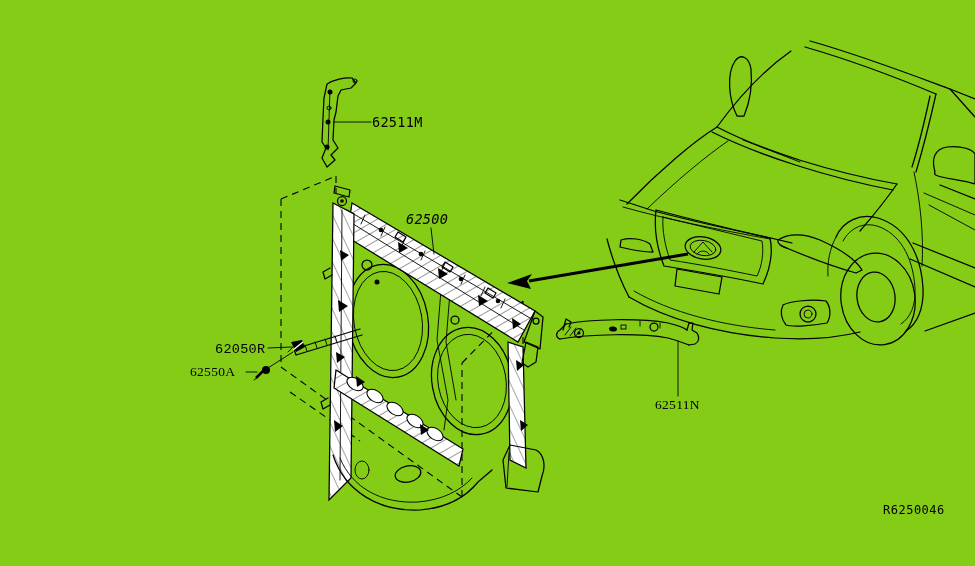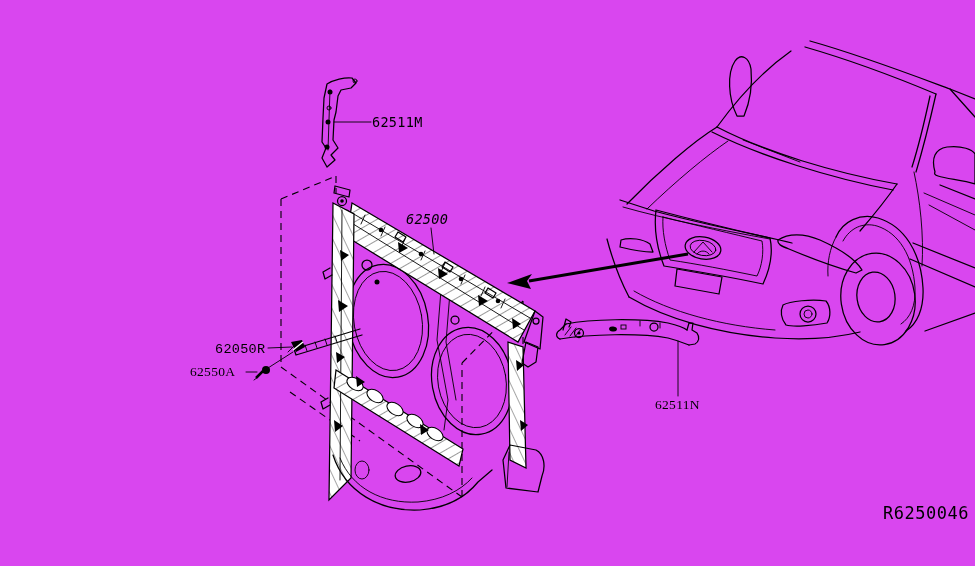--- a/index.html
+++ b/index.html
@@ -1,26 +1,26 @@
 <!DOCTYPE html>
 <html><head>
 <meta charset="utf-8">
 <style>
   html,body{margin:0;padding:0;background:#ffffff;}
-  #stage{position:relative;width:975px;height:566px;background:#d946ef;overflow:hidden;
+  #stage{position:relative;width:975px;height:566px;background:#84cc16;overflow:hidden;
          font-family:"DejaVu Sans Mono","Liberation Mono",monospace;}
   svg{position:absolute;left:0;top:0;}
   .ln{fill:none;stroke:#000;stroke-width:1.25;stroke-linecap:round;stroke-linejoin:round;}
   .thin{fill:none;stroke:#000;stroke-width:0.9;stroke-linecap:round;}
   .dash{fill:none;stroke:#000;stroke-width:1.1;stroke-dasharray:7 5;}
   .fillb{fill:#000;stroke:none;}
   .ovw{fill:#fff;stroke:#000;stroke-width:1.1;}
   .part-label{position:absolute;font-size:13.5px;line-height:1.15;color:#000;
               white-space:nowrap;letter-spacing:0.3px;cursor:default;}
-  .ref-code{position:absolute;font-size:17px;line-height:1.1;color:#000;
+  .ref-code{position:absolute;font-size:12px;line-height:1.1;color:#000;
             white-space:nowrap;letter-spacing:0.5px;}
 </style>
 </head>
 <body>
 
 <div id="stage">
 
 <svg width="975" height="566" viewBox="0 0 975 566">
   <defs>
     <pattern id="hatchA" patternUnits="userSpaceOnUse" width="9" height="9" patternTransform="rotate(60)">

